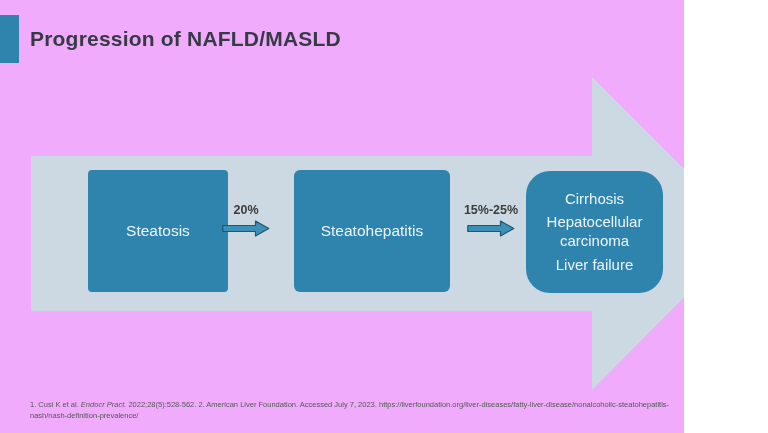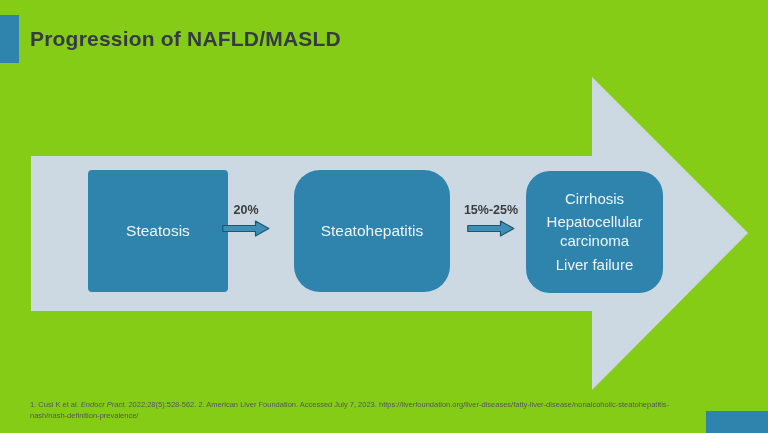--- a/index.html
+++ b/index.html
@@ -11,22 +11,22 @@
     --connector-fill:#3d8fb5;
     --connector-stroke:#20566f;
     --footnote-text:#575757;
     --pct-label-text:#3c3c3c;
   }
   *{margin:0;padding:0;box-sizing:border-box;}
   html,body{background:#fff;}
   body{font-family:"Liberation Sans", sans-serif;}
   .slide{
     position:relative;
-    width:768px;height:433px;
-    background:#84cc16;
+    width:684px;height:433px;
+    background:#f0abfc;
     overflow:hidden;
   }
   .accent-tl{
     position:absolute;left:0;top:15px;width:19px;height:48px;
     background:var(--accent-teal);
   }
   .accent-br{
     position:absolute;left:706px;top:411px;width:62px;height:22px;
     background:var(--accent-teal);
   }
@@ -40,21 +40,21 @@
   }
   .stage-box{
     position:absolute;
     background:var(--box-fill);
     color:var(--box-text);
     display:flex;align-items:center;justify-content:center;
     text-align:center;
     font-size:15.5px;line-height:1.4;
   }
   .box1{left:88px;top:170px;width:140px;height:122px;border-radius:4px;}
-  .box2{left:294px;top:170px;width:156px;height:122px;border-radius:26px;}
+  .box2{left:294px;top:170px;width:156px;height:122px;border-radius:6px;}
   .box3{left:526px;top:171px;width:137px;height:122px;border-radius:24px;padding:22px 8px;font-size:15px;line-height:1.25;}
   .stage-line{display:block;}
   .box3 .stage-line{margin:5px 0;}
   .transition{
     position:absolute;text-align:center;
   }
   .t1{left:219px;top:203px;width:54px;}
   .t2{left:454px;top:203px;width:74px;}
   .pct-label{
     display:block;

